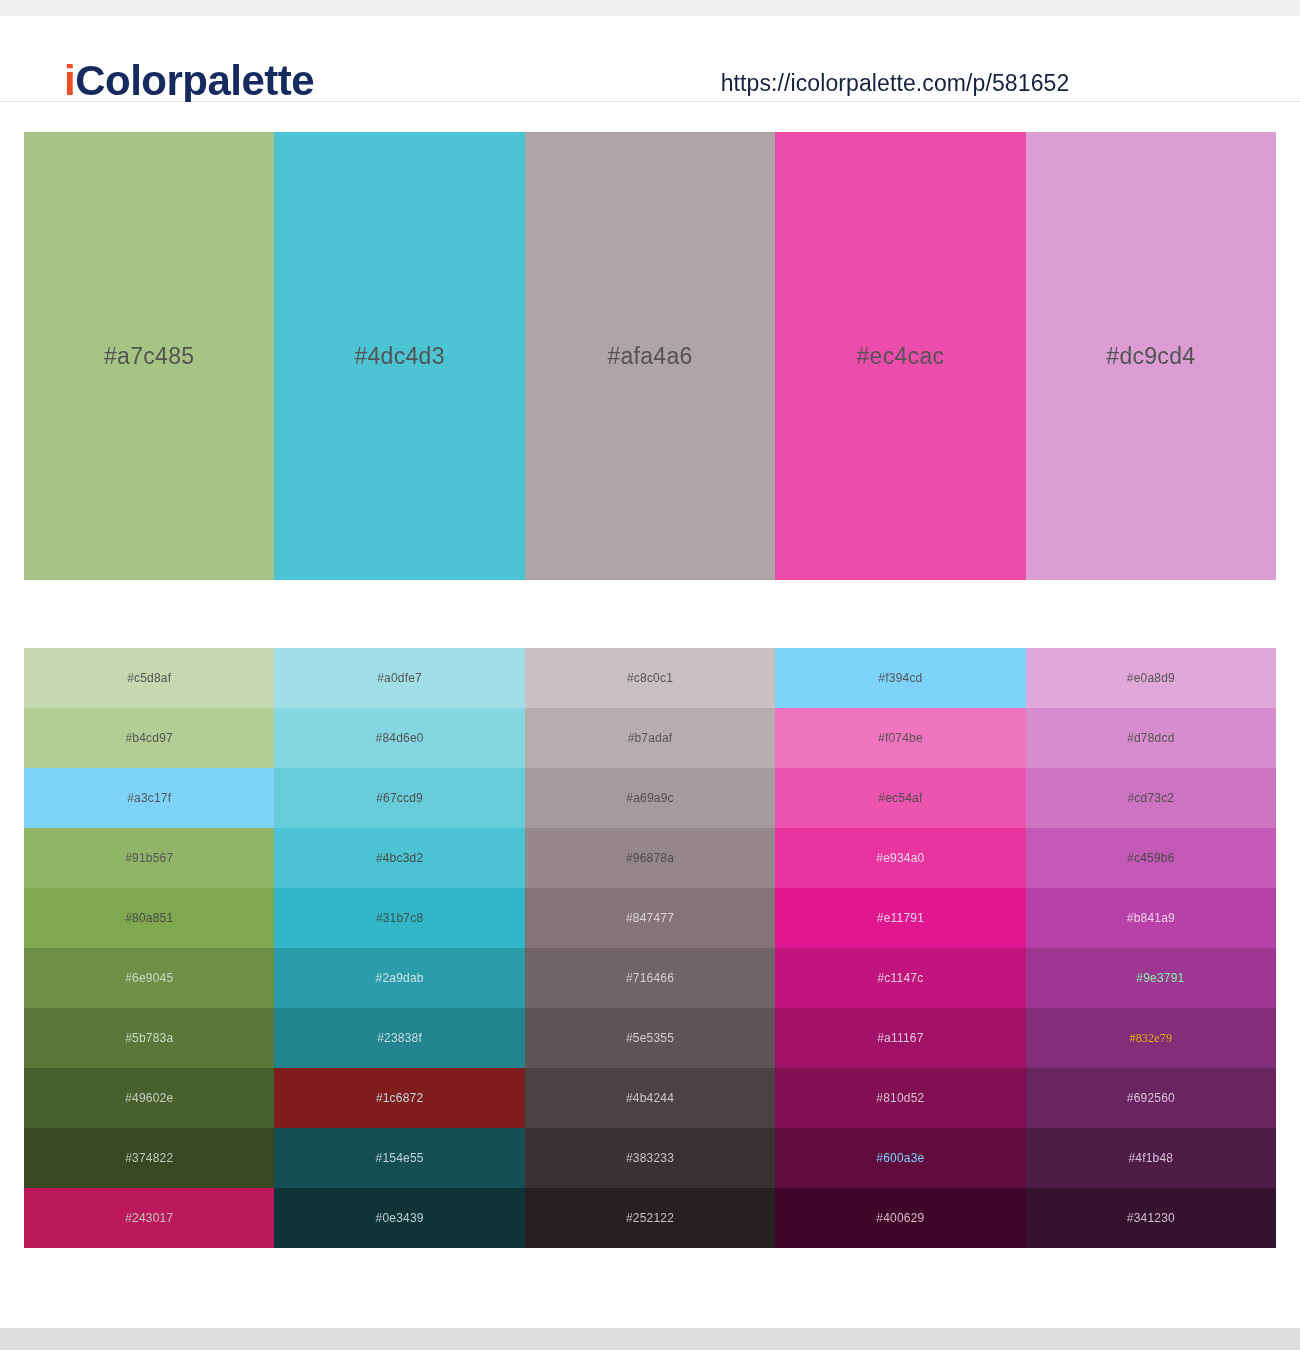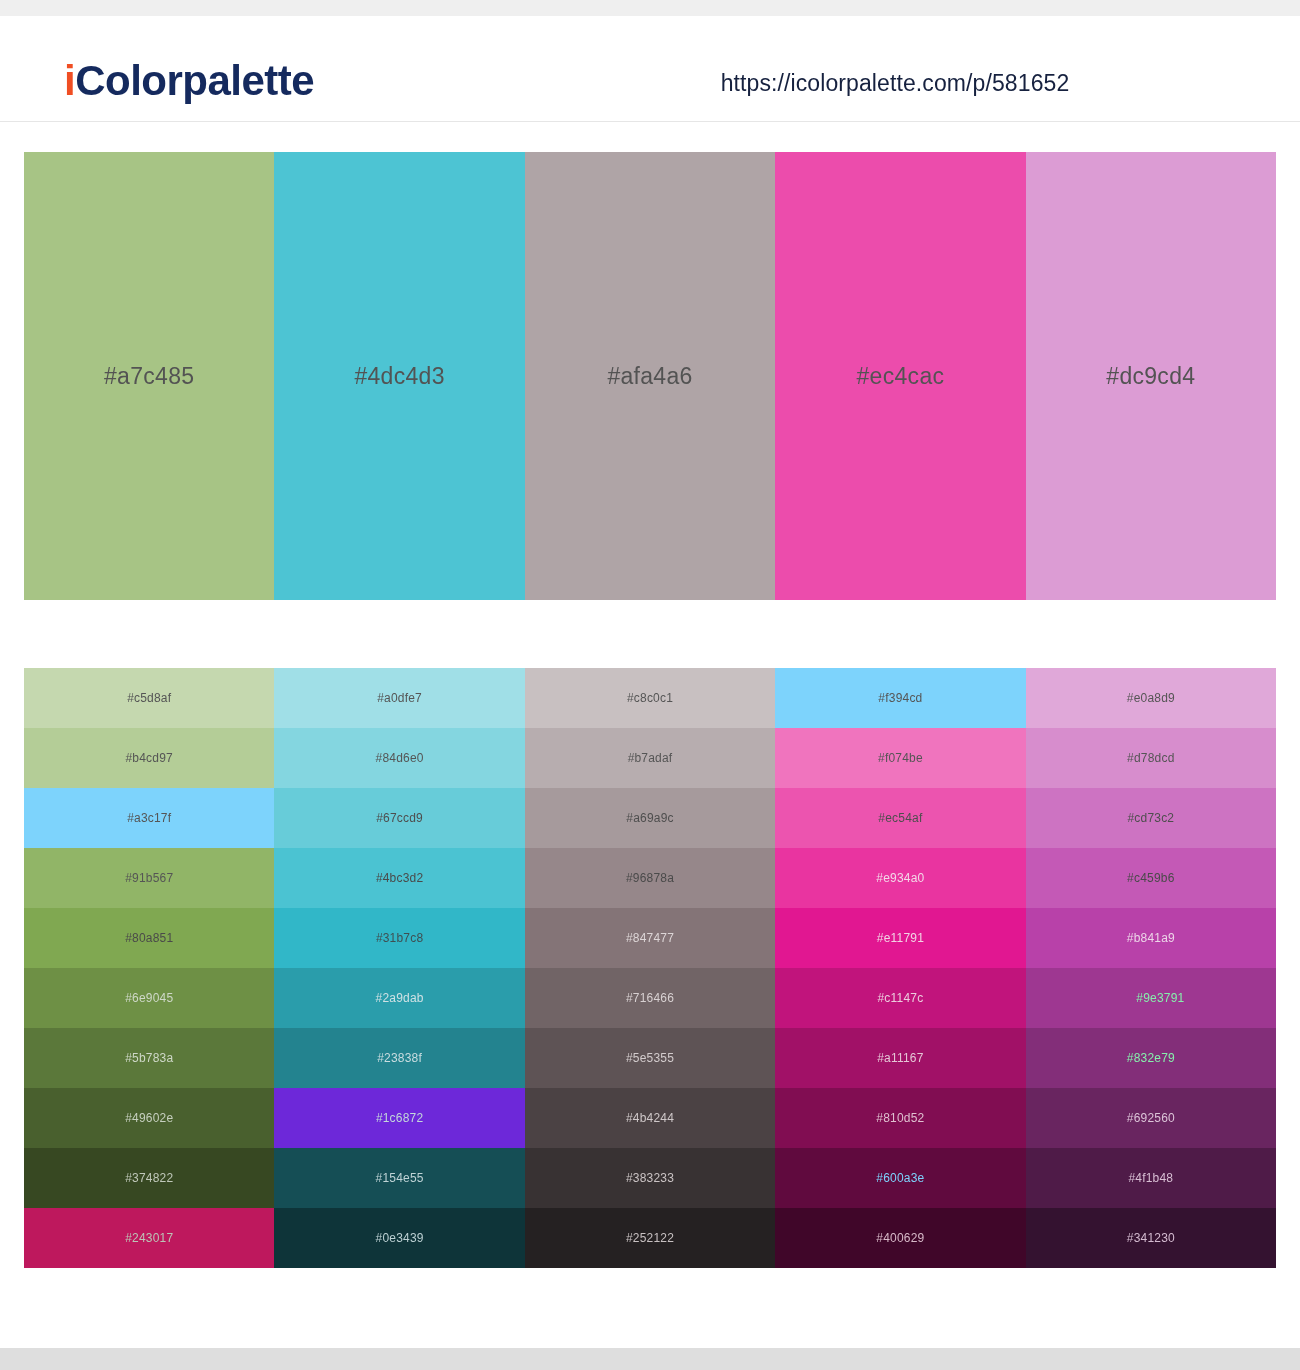--- a/index.html
+++ b/index.html
@@ -15,21 +15,21 @@
   
   .top-strip {
     height: 16px;
     background: #efefef;
     width: 100%;
   }
 
   
   .site-header {
     position: relative;
-    height: 106px;
+    height: 86px;
     background: #ffffff;
     border-bottom: 1px solid #e6e6e6;
   }
 
   .logo {
     position: absolute;
     left: 64px;
     top: 44px;
     font-size: 42px;
     font-weight: bold;
@@ -195,21 +195,21 @@
         </div>
         <div class="shade-cell" style="background: rgb(49, 183, 200);">
           <span style="color: rgb(63, 79, 82);">#31b7c8</span>
         </div>
         <div class="shade-cell" style="background: rgb(42, 157, 171);">
           <span style="color: rgb(207, 225, 228);">#2a9dab</span>
         </div>
         <div class="shade-cell" style="background: rgb(35, 131, 143);">
           <span style="color: rgb(202, 221, 224);">#23838f</span>
         </div>
-        <div class="shade-cell" style="background: #6d28d9;">
+        <div class="shade-cell" style="background: #7f1d1d;">
           <span style="color: rgb(195, 215, 218);">#1c6872</span>
         </div>
         <div class="shade-cell" style="background: rgb(21, 78, 85);">
           <span style="color: rgb(191, 211, 214);">#154e55</span>
         </div>
         <div class="shade-cell" style="background: rgb(14, 52, 57);">
           <span style="color: rgb(188, 208, 211);">#0e3439</span>
         </div>
       </div>
       <div class="shade-col">
@@ -289,21 +289,21 @@
         <div class="shade-cell" style="background: rgb(196, 89, 182);">
           <span style="color: rgb(74, 74, 74);">#c459b6</span>
         </div>
         <div class="shade-cell" style="background: rgb(184, 65, 169);">
           <span style="color: rgb(236, 213, 232);">#b841a9</span>
         </div>
         <div class="shade-cell" style="background: rgb(158, 55, 145);">
           <span style="color: #86efac; margin-left: 19px;">#9e3791</span>
         </div>
         <div class="shade-cell" style="background: rgb(131, 46, 121);">
-          <span style="color: #86efac;">#832e79</span>
+          <span style="color: #eab308; font-family: Liberation Serif, serif;">#832e79</span>
         </div>
         <div class="shade-cell" style="background: rgb(105, 37, 96);">
           <span style="color: rgb(220, 196, 216);">#692560</span>
         </div>
         <div class="shade-cell" style="background: rgb(79, 27, 72);">
           <span style="color: rgb(216, 191, 212);">#4f1b48</span>
         </div>
         <div class="shade-cell" style="background: rgb(52, 18, 48);">
           <span style="color: rgb(212, 187, 208);">#341230</span>
         </div>

